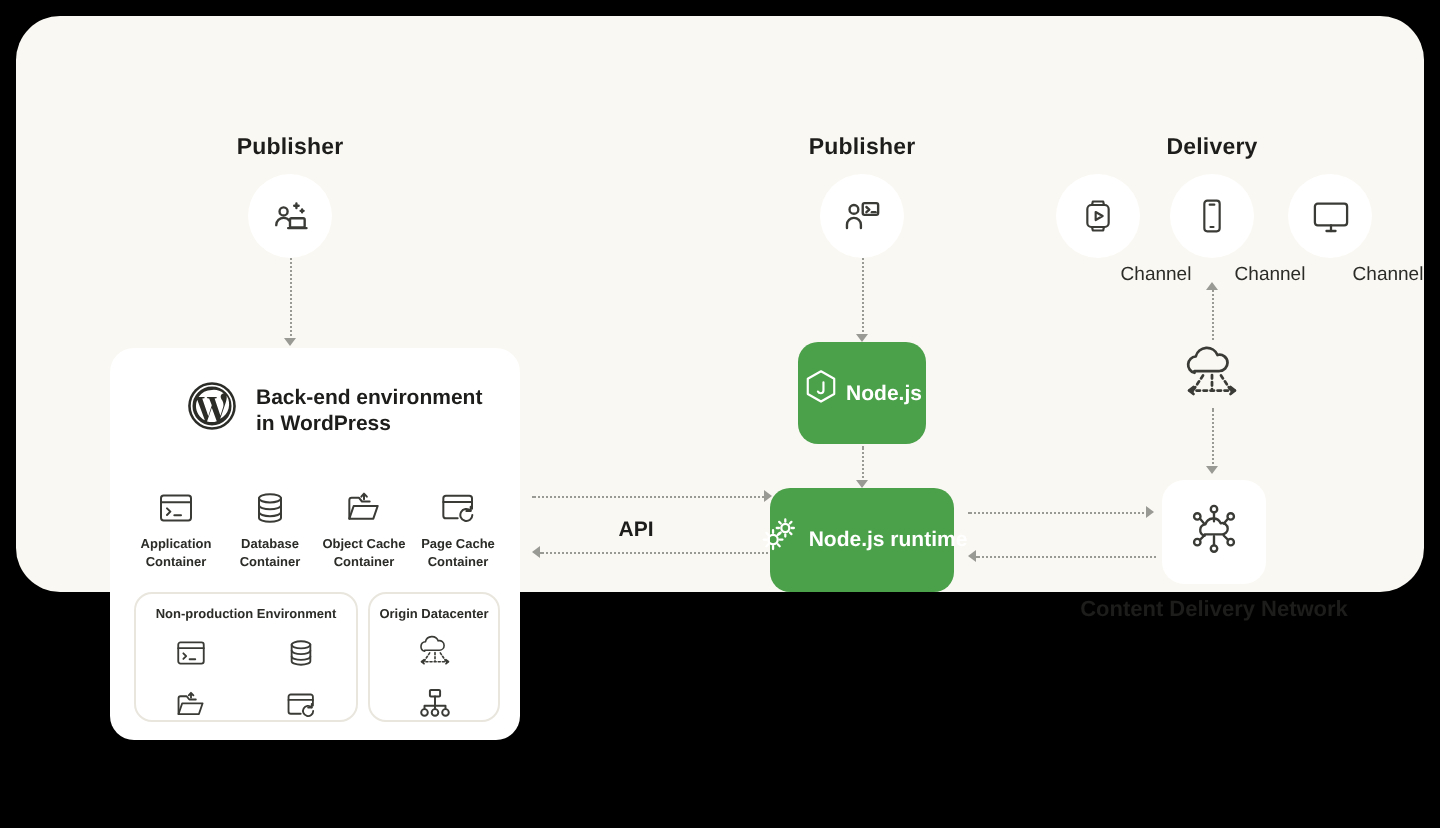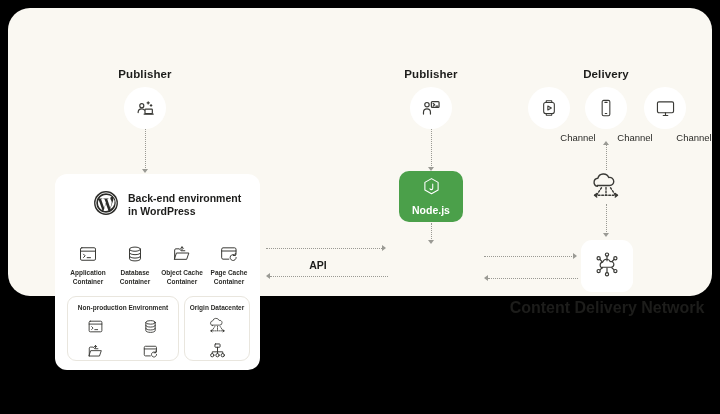--- a/index.html
+++ b/index.html
@@ -136,21 +136,21 @@
     align-items: center;
     gap: 3px;
   }
 
   
   .green-box {
     position: absolute;
     background: #4ba04a;
     border-radius: 10px;
     display: flex;
-    flex-direction: column;
+    flex-direction: row;
     align-items: center;
     justify-content: center;
     gap: 3px;
     color: #ffffff;
   }
   .green-box .gb-label {
     font-size: 10.5px;
     font-weight: bold;
     white-space: nowrap;
   }
@@ -166,21 +166,21 @@
     border-radius: 11px;
     display: flex;
     align-items: center;
     justify-content: center;
   }
   #cdn-label {
     position: absolute;
     left: 599px;
     top: 291px;
     transform: translateX(-50%);
-    font-size: 16px;
+    font-size: 11px;
     font-weight: bold;
     color: #1d1d1b;
     white-space: nowrap;
   }
 
   
   .dotted-v {
     position: absolute;
     width: 0;
     border-left: 1px dotted #9a9a94;
@@ -409,20 +409,31 @@
         <path d="M12 2.1l8.6 4.9v9.9L12 21.8l-8.6-4.9V7z"></path>
         <path d="M13.6 9.3v5.4c0 1-.8 1.7-1.8 1.7-.8 0-1.5-.4-1.8-1.1"></path>
       </svg>
     </span>
     <span class="gb-label">Node.js</span>
   </div>
 
   <div class="dotted-v" style="left:423px; top:215px; height:18px;"></div>
   <div class="arrow arrow-down" style="left:420px; top:232px;"></div>
 
+  <div class="green-box" style="left:377px; top:236px; width:92px; height:52px;">
+    <span>
+      <svg width="23" height="21" viewBox="0 0 26 24" fill="none" stroke="#ffffff" stroke-width="1.3" stroke-linecap="round" stroke-linejoin="round">
+        <circle cx="16.6" cy="8" r="2.3"></circle>
+        <path d="M16.6 3.1v1.3M16.6 11.6v1.3M21.5 8h-1.3M13 8h-1.3M20.1 4.5l-.9.9M14 10.6l-.9.9M20.1 11.5l-.9-.9M14 5.4l-.9-.9"></path>
+        <circle cx="9.6" cy="14.6" r="2.7"></circle>
+        <path d="M9.6 9.2v1.6M9.6 18.4v1.6M15 14.6h-1.6M5.8 14.6H4.2M13.4 10.8l-1.1 1.1M6.9 17.3l-1.1 1.1M13.4 18.4l-1.1-1.1M6.9 11.9L5.8 10.8"></path>
+      </svg>
+    </span>
+    <span class="gb-label">Node.js runtime</span>
+  </div>
 
   <div class="dotted-h" style="left:476px; top:248px; width:90px;"></div>
   <div class="arrow arrow-right" style="left:565px; top:245px;"></div>
 
   <div class="dotted-h" style="left:480px; top:270px; width:90px;"></div>
   <div class="arrow arrow-left" style="left:476px; top:267px;"></div>
 
   <div class="avatar" style="left:541px; top:79px;">
     <svg width="20" height="20" viewBox="0 0 24 24" fill="none" stroke="#3a3a36" stroke-width="1.3" stroke-linecap="round" stroke-linejoin="round">
       <rect x="5.6" y="5.4" width="12.8" height="13.2" rx="2.4"></rect>

